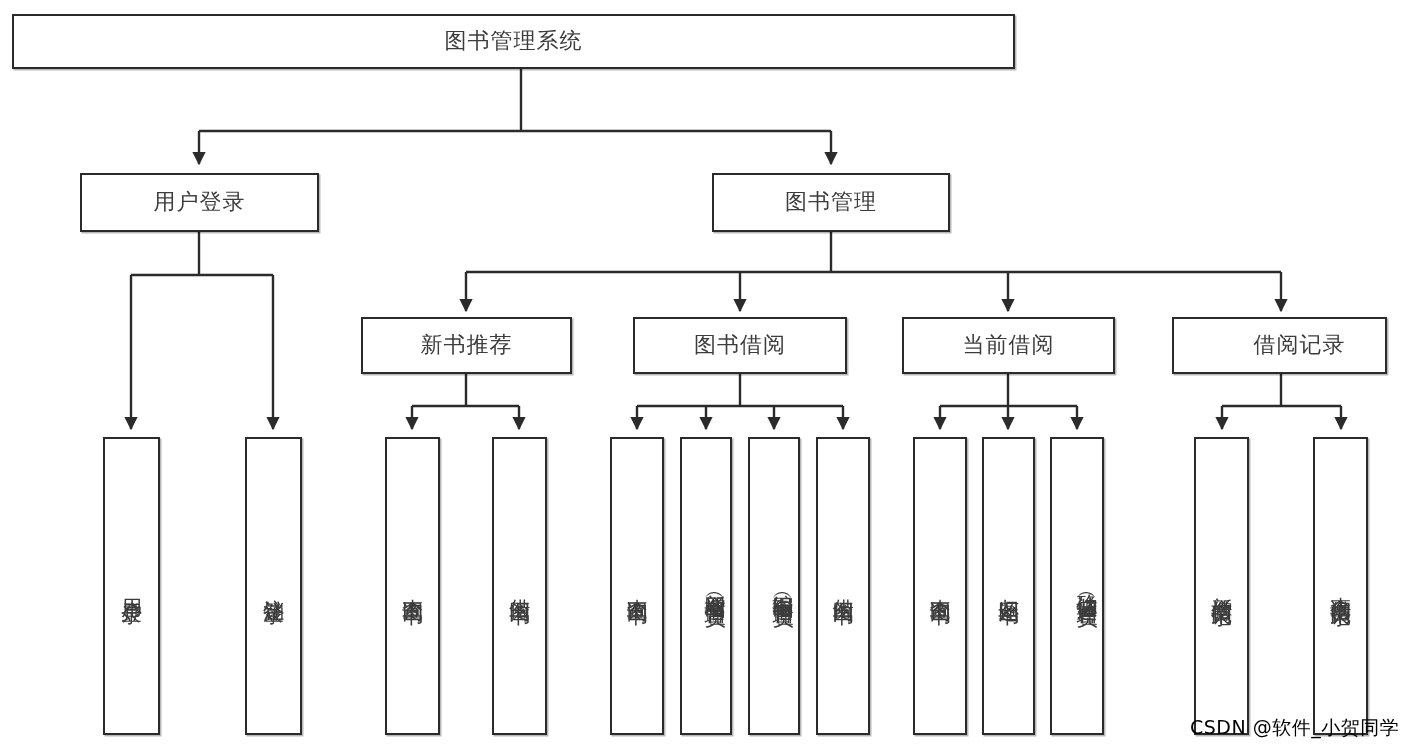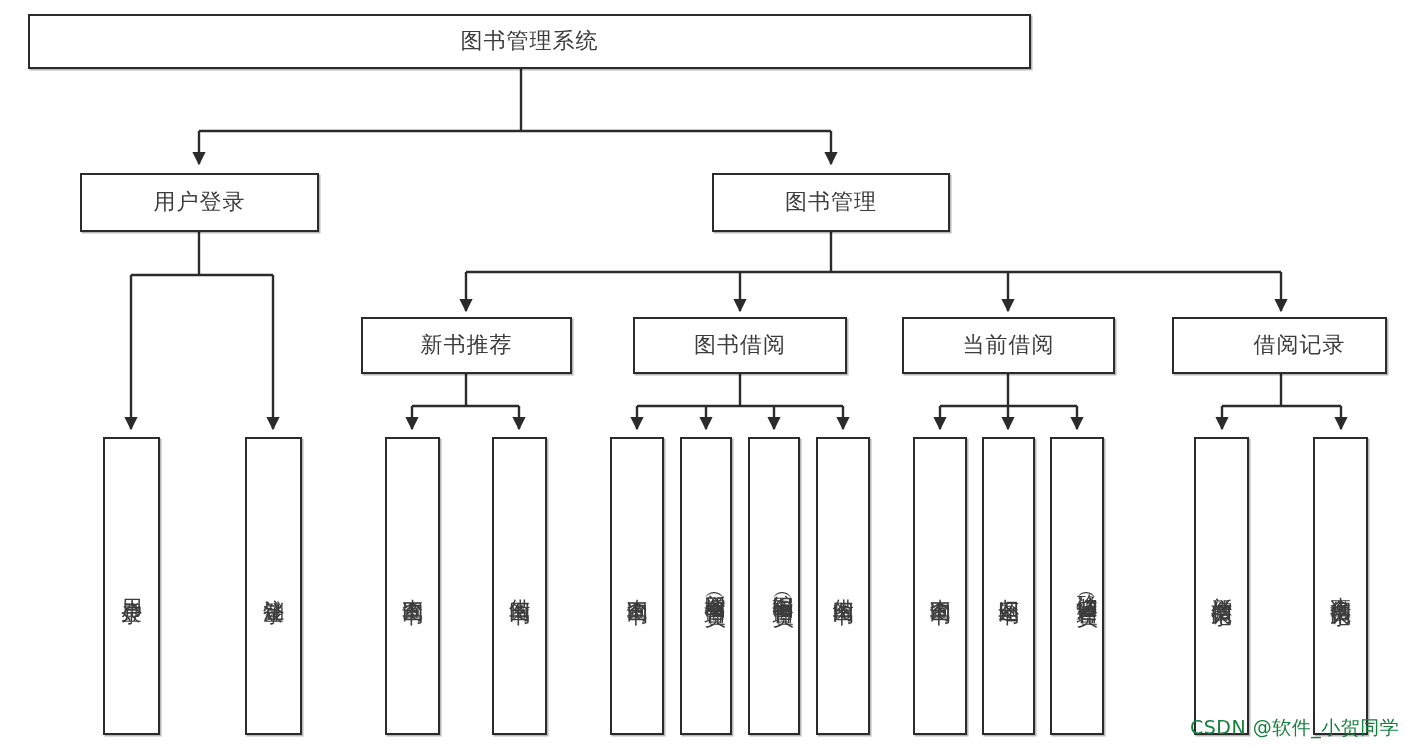--- a/index.html
+++ b/index.html
@@ -50,21 +50,21 @@
   }
   .node.vert.top {
     align-items: flex-start;
     justify-content: center;
   }
   .node-title {
     font-size: 23px;
   }
   .watermark {
     position: absolute;
-    color: #15803d;
+    color: #000000;
     font-size: 19px;
     letter-spacing: 0.5px;
     white-space: nowrap;
     user-select: none;
   }
 </style>
 </head>
 <body>
 
 <div id="canvas">
@@ -112,21 +112,21 @@
       <path d="M 1008 406 L 1008 429" marker-end="url(#arrow)"></path>
       <path d="M 1077 406 L 1077 429" marker-end="url(#arrow)"></path>
 
       <path d="M 1281 374 L 1281 406"></path>
       <path d="M 1222 406 L 1341 406"></path>
       <path d="M 1222 406 L 1222 429" marker-end="url(#arrow)"></path>
       <path d="M 1341 406 L 1341 429" marker-end="url(#arrow)"></path>
     </g>
   </svg>
 
-  <div class="node horiz node-title" style="left:28px; top:14px; width:1003px; height:55px;">
+  <div class="node horiz node-title" style="left:12px; top:14px; width:1003px; height:55px;">
     <span>图书管理系统</span>
   </div>
 
   <div class="node horiz" style="left:80px; top:173px; width:239px; height:59px;">
     <span>用户登录</span>
   </div>
   <div class="node horiz" style="left:361px; top:317px; width:211px; height:57px;">
     <span>新书推荐</span>
   </div>
 

